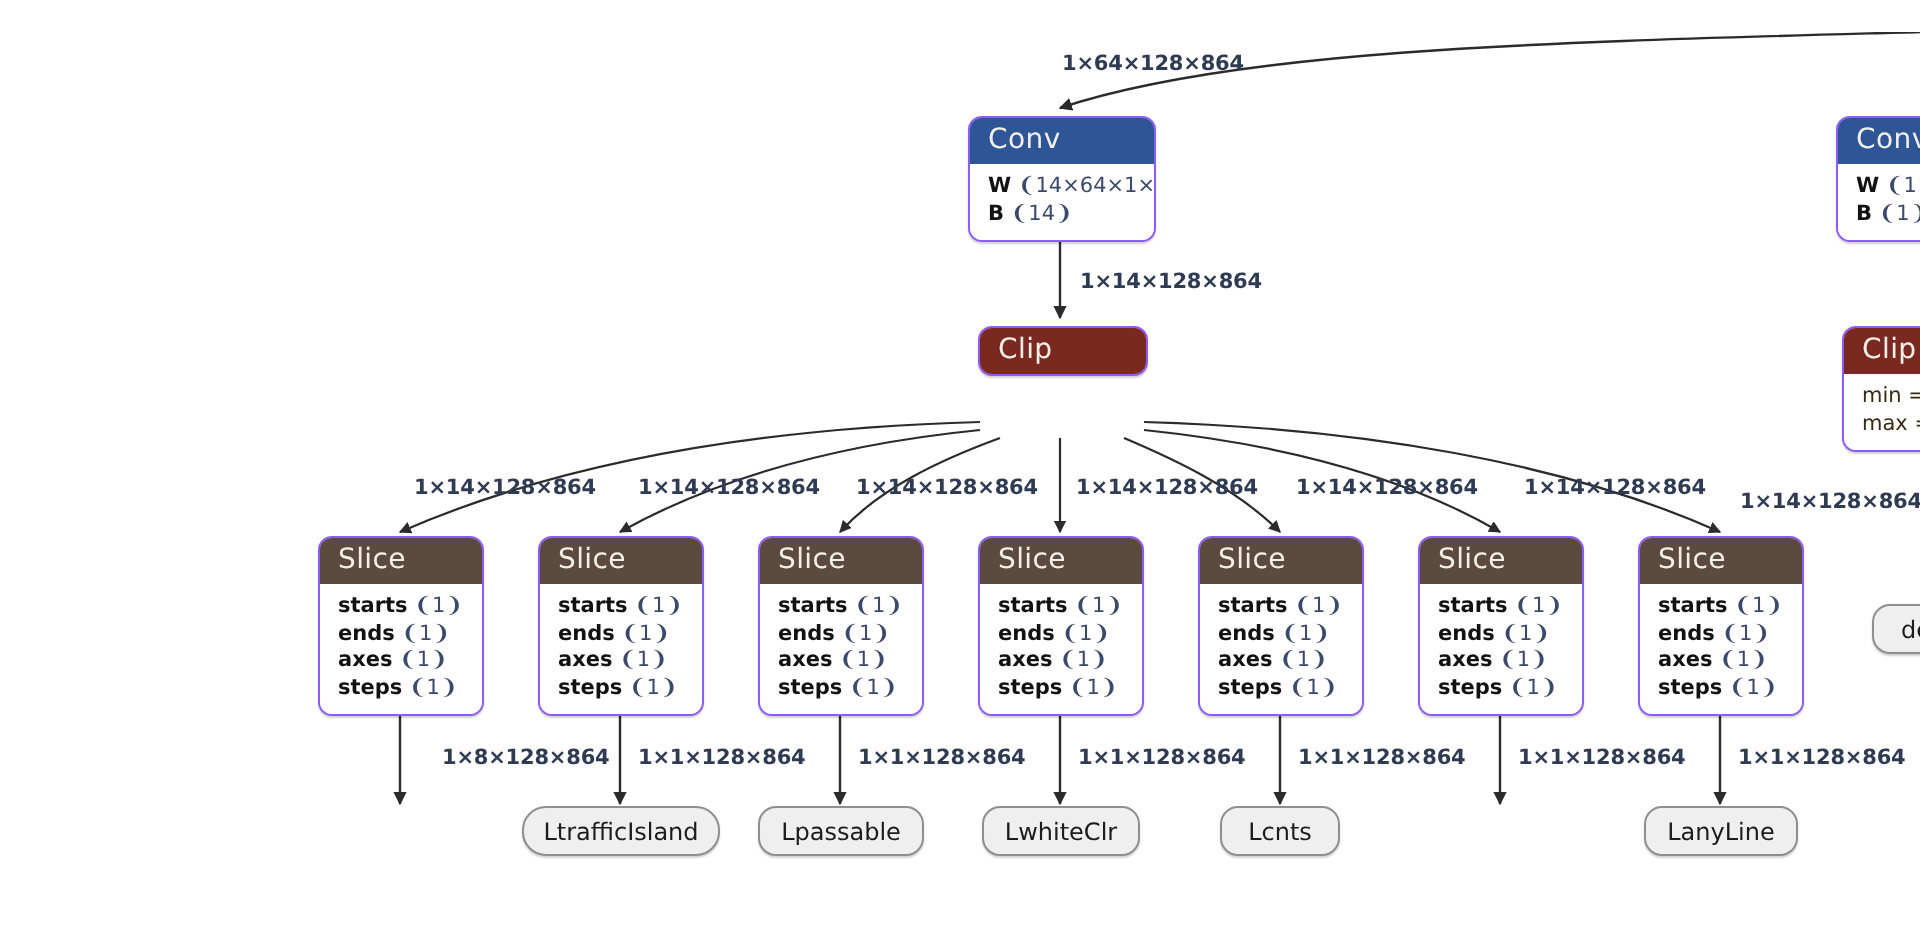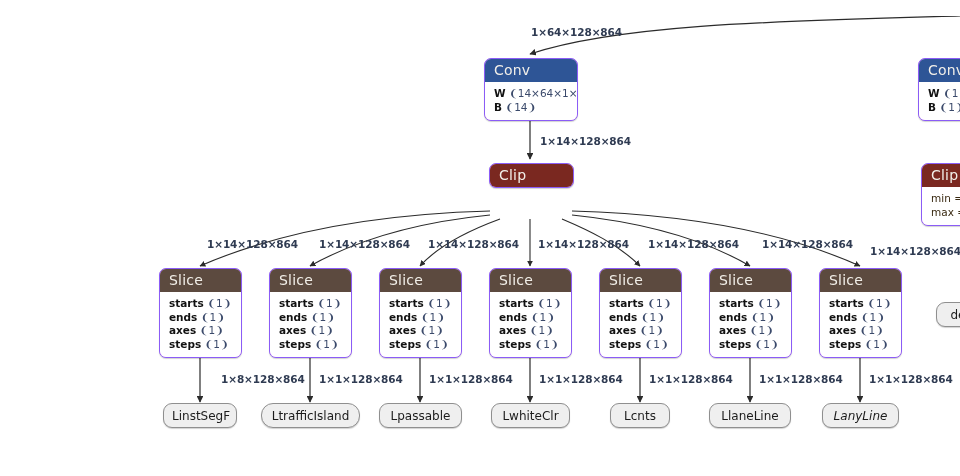--- a/index.html
+++ b/index.html
@@ -253,21 +253,19 @@
     <div class="body">
       <div class="attr"><b>starts</b> <span class="tup">❨1❩</span></div>
       <div class="attr"><b>ends</b> <span class="tup">❨1❩</span></div>
       <div class="attr"><b>axes</b> <span class="tup">❨1❩</span></div>
       <div class="attr"><b>steps</b> <span class="tup">❨1❩</span></div>
     </div>
   </div>
 
   <div class="pill" style="left:936px; top:286px; width:44px;">de</div>
 
-  <div class="pill" style="left:163px; top:387px; width:74px;">LinstSegF</div>
   <div class="pill" style="left:261px; top:387px; width:99px;border-radius:12px;">LtrafficIsland</div>
   <div class="pill" style="left:491px; top:387px; width:79px;">LwhiteClr</div>
   <div class="pill" style="left:379px; top:387px; width:83px;">Lpassable</div>
   <div class="pill" style="left:610px; top:387px; width:60px;">Lcnts</div>
-  <div class="pill" style="left:709px; top:387px; width:82px;">LlaneLine</div>
-  <div class="pill" style="left:822px; top:387px; width:77px;font-style:italic;">LanyLine</div>
+  <div class="pill" style="left:822px; top:387px; width:77px;">LanyLine</div>
 
 </div>
 
 </body></html>

